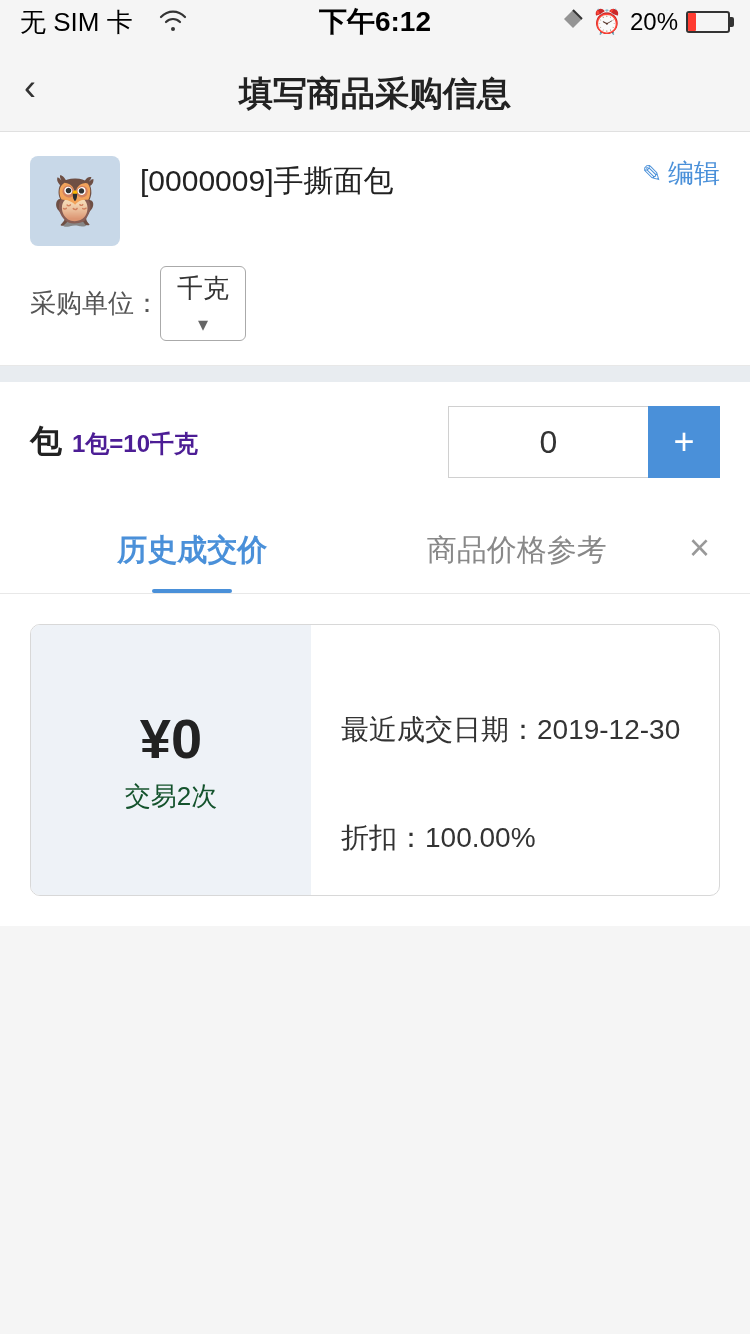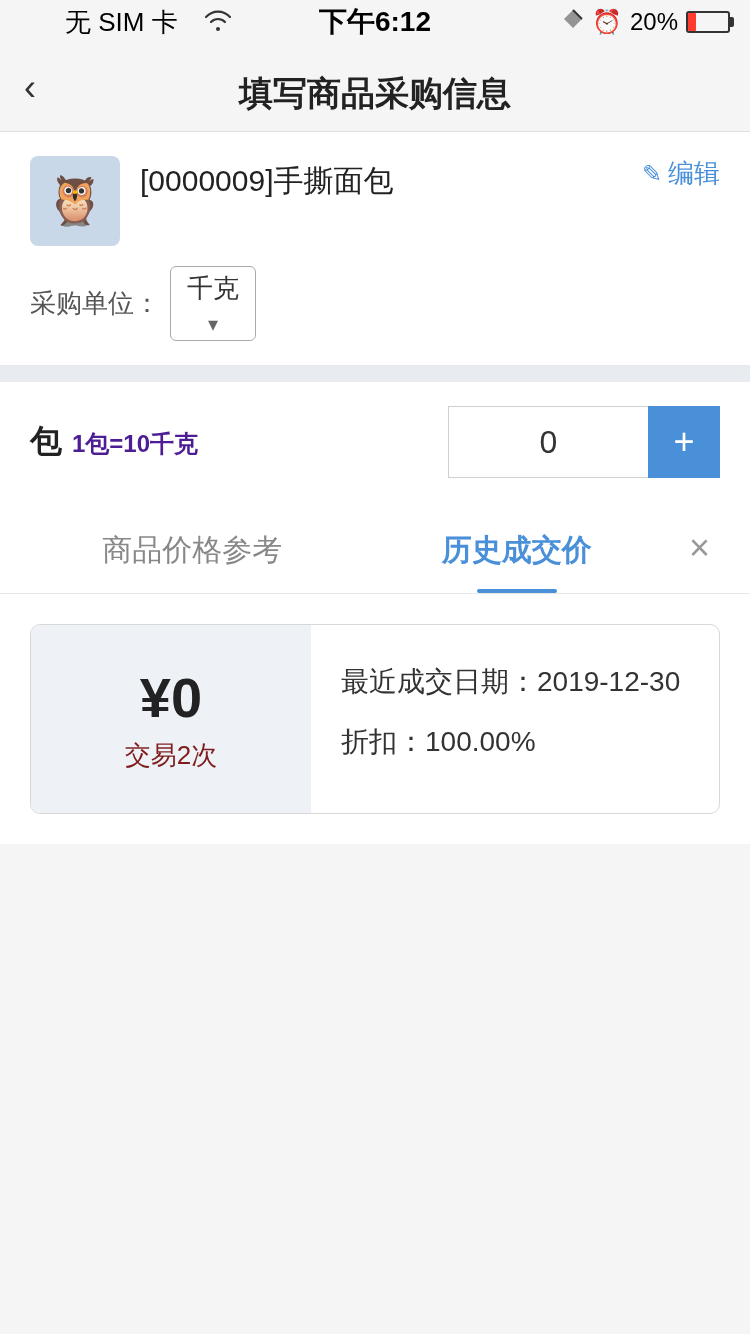--- a/index.html
+++ b/index.html
@@ -22,21 +22,20 @@
       justify-content: space-between;
       padding: 0 20px;
       font-size: 26px;
       font-weight: 500;
     }
     .status-left {
       display: flex;
       align-items: center;
       gap: 26px;
       font-size: 26px;
-      margin-left: 45px;
     }
     .status-center {
       font-size: 28px;
       font-weight: 600;
       position: absolute;
       left: 50%;
       transform: translateX(-50%);
     }
     .status-right {
       display: flex;
@@ -147,21 +146,21 @@
     }
     .product-bottom-row {
       display: flex;
       align-items: center;
       justify-content: space-between;
       margin-top: 10px;
     }
     .unit-section {
       display: flex;
       align-items: center;
-      gap: 10px;
+      gap: 0;
       font-size: 26px;
       color: #555;
     }
     .unit-badge {
       background: #fff;
       border: 1px solid #aaa;
       border-radius: 6px;
       padding: 4px 16px;
       font-size: 26px;
       color: #333;
@@ -317,34 +316,35 @@
       padding: 40px 20px;
       flex-shrink: 0;
     }
     .history-price {
       font-size: 56px;
       font-weight: 600;
       color: #222;
     }
     .history-trades {
       font-size: 26px;
-      color: #7f1d1d;
+      color: #14532d;
       margin-top: 8px;
     }
     .history-right {
       flex: 1;
       padding: 36px 30px;
       display: flex;
       flex-direction: column;
       gap: 18px;
     }
     .history-detail-row {
       font-size: 28px;
       color: #333;
       line-height: 1.5;
+      margin-top: 48px;
     }
   </style>
 </head>
 <body>
 
 <div class="status-bar">
   <div class="status-left">
     <span>无 SIM 卡</span>
     <span>
       <svg width="28" height="22" viewBox="0 0 28 22" fill="none">
@@ -407,22 +407,22 @@
     <span class="quantity-sub">1包=10千克</span>
   </div>
   <div class="quantity-input-group">
     <input class="quantity-input" type="text" value="0" style="">
     <button class="quantity-plus">+</button>
   </div>
 </div>
 
 <div class="tabs-panel">
   <div class="tabs-header">
+    <div class="tab-item active">历史成交价</div>
     <div class="tab-item">商品价格参考</div>
-    <div class="tab-item active">历史成交价</div>
     <span class="tab-close">×</span>
   </div>
 
   <div class="tab-content">
     <div class="history-card">
       <div class="history-left">
         <div class="history-price">¥0</div>
         <div class="history-trades">交易2次</div>
       </div>
       <div class="history-right">

